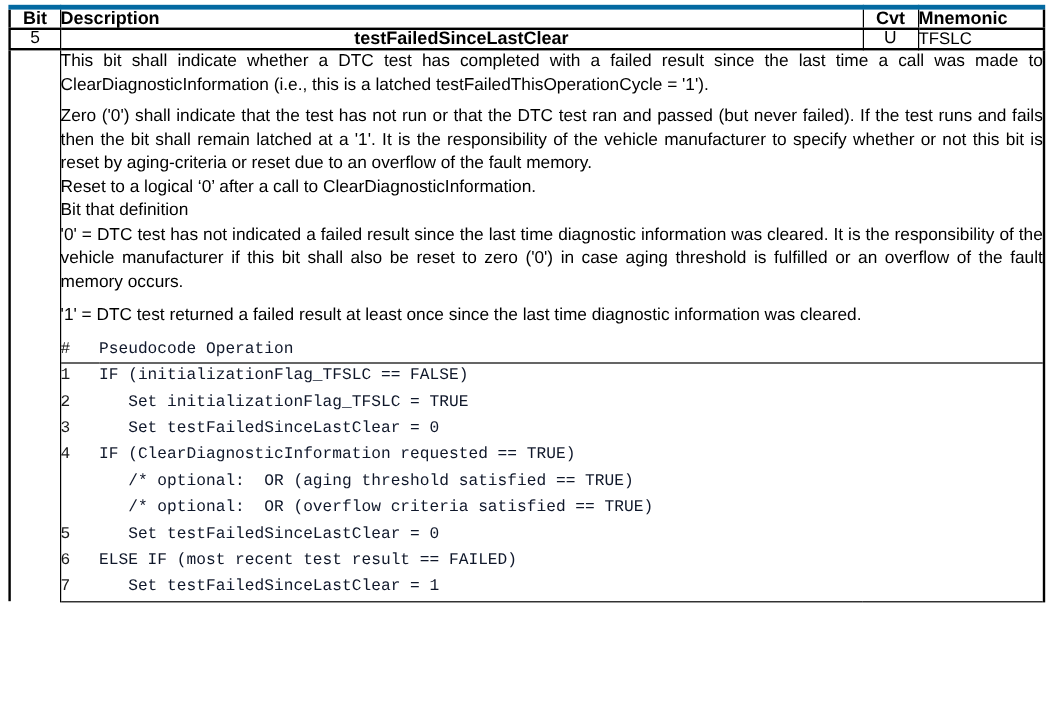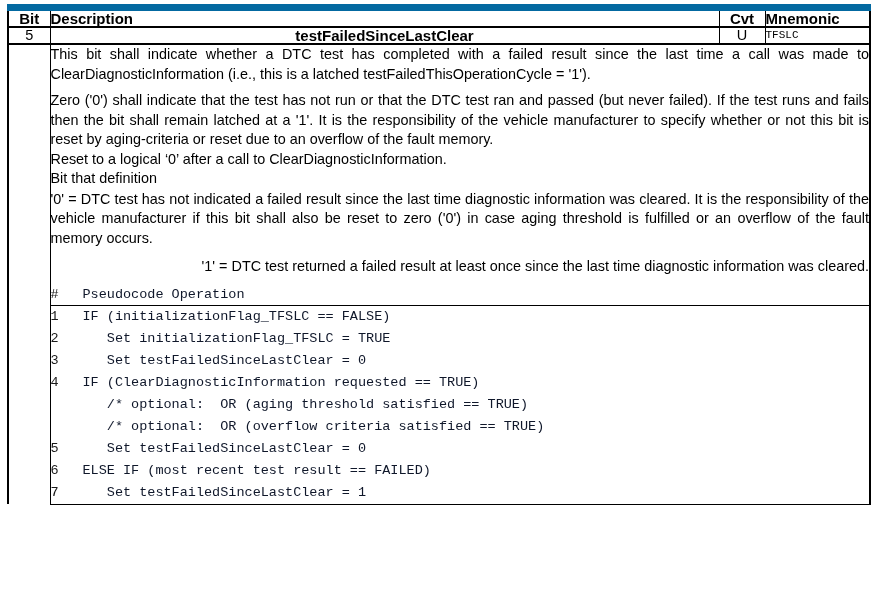--- a/index.html
+++ b/index.html
@@ -22,21 +22,21 @@
     box-sizing: border-box;
     padding: 4px 8px 0 7px;
   }
 
   table.spec {
     border-collapse: collapse;
     table-layout: fixed;
     width: 789px;
     border-left: 2px solid #000;
     border-right: 2px solid #000;
-    border-top: 7px solid #0369a1;
+    border-top: 4px solid #0369a1;
   }
 
   table.spec td, table.spec th {
     border: 1px solid #000;
     vertical-align: top;
     padding: 0;
   }
 
   
   col.c-bit   { width: 42px; }
@@ -69,24 +69,23 @@
     padding: 10px 7px 10px 7px;
     text-align: center;
   }
   .cvt-val {
     text-align: center;
     font-size: 14.5px;
     line-height: 15px;
     padding: 10px 4px 10px 4px;
   }
   .mnem-val {
-    font-size: 11px;
+    font-size: 14px;
     line-height: 15px;
     padding: 10px 7px 10px 7px;
-    font-family: Liberation Mono, monospace;
   }
 
   
   .body-cell {
     padding: 0;
     border-top: 2px solid #000 !important;
   }
 
   
   .bit-blank {
@@ -109,21 +108,21 @@
   .para-block {
     padding: 7px 9px 7px 9px;
   }
   .para {
     font-size: 14.4px;
     line-height: 19.5px;
     text-align: justify;
     margin: 0 0 7px 0;
   }
   .para:last-child { margin-bottom: 0; }
-  .para.nojust { text-align: right; }
+  .para.nojust { text-align: left; }
 
   .rule-row td {
     border-top: 1.5px solid #000;
   }
 
   .sub-hdr {
     font-weight: bold;
     font-size: 14.6px;
     line-height: 16px;
     padding: 8px 9px 8px 9px;

